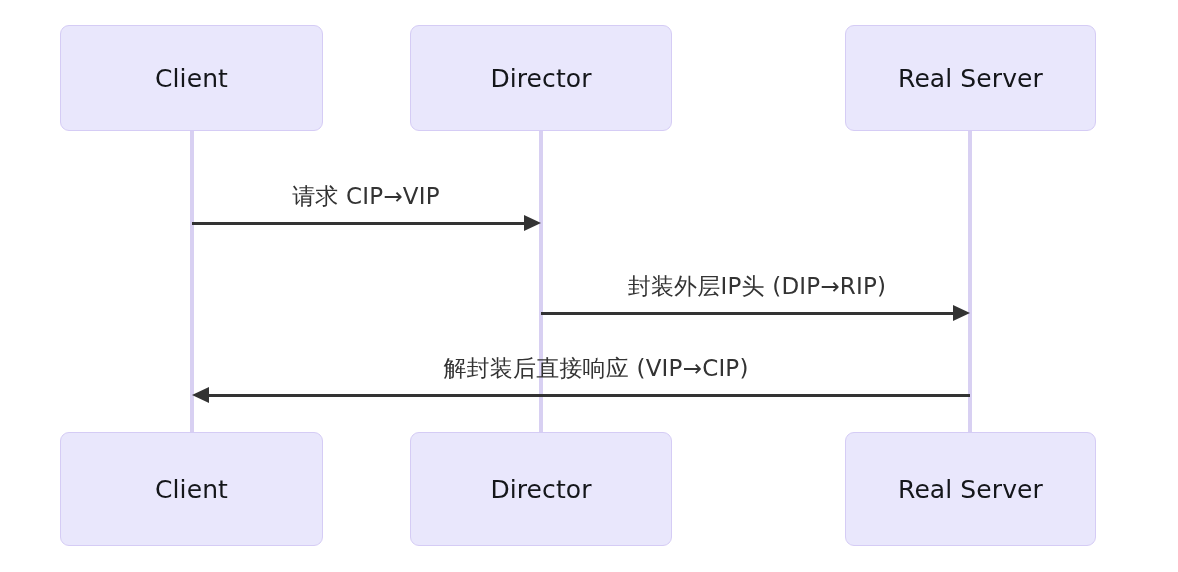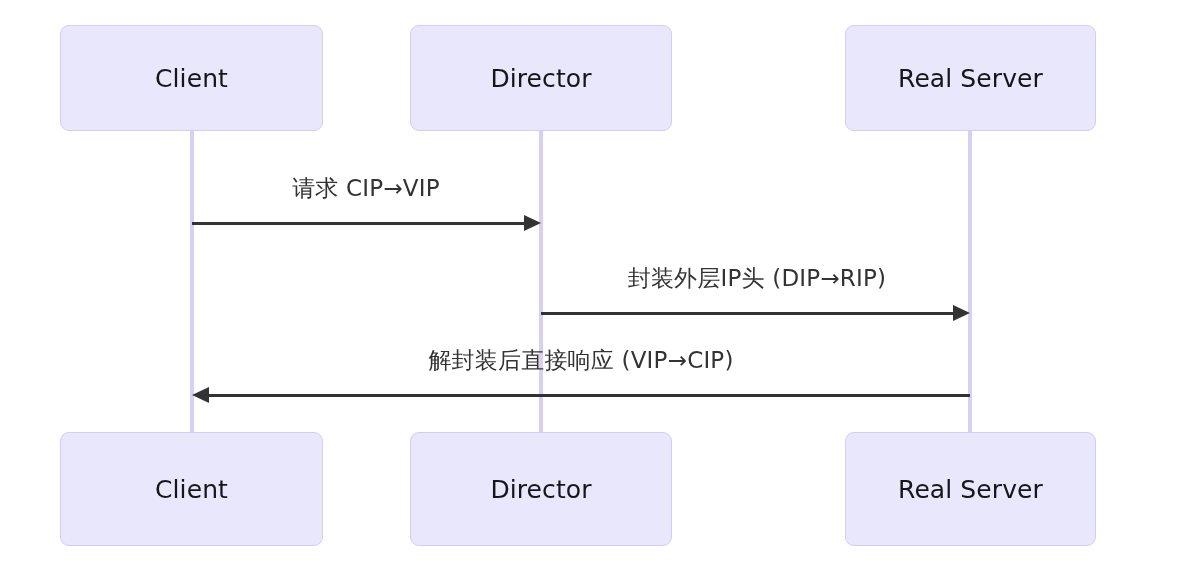--- a/index.html
+++ b/index.html
@@ -66,20 +66,21 @@
   .arrowhead.left {
     border-right: 17px solid #333333;
   }
   .msg-label {
     position: absolute;
     font-size: 23px;
     color: #333333;
     white-space: nowrap;
     transform: translateX(-50%);
     letter-spacing: 0.2px;
+    margin-top: 8px;
   }
 </style>
 </head>
 <body>
 
 <div id="canvas">
 
   <div class="lifeline" style="left:190px; top:131px; height:301px;"></div>
   <div class="lifeline" style="left:539px; top:131px; height:301px;"></div>
   <div class="lifeline" style="left:968px; top:131px; height:301px;"></div>
@@ -112,16 +113,16 @@
 
   <div class="msg" style="left:541px; top:312px; width:429px;">
     <div class="msg-line" style="width:412px;"></div>
     <div class="arrowhead right" style="left:412px;"></div>
     <div class="msg-label" style="left:216px; top:-49px;">封装外层IP头 (DIP→RIP)</div>
   </div>
 
   <div class="msg" style="left:192px; top:394px; width:778px;">
     <div class="msg-line" style="left:17px; width:761px;"></div>
     <div class="arrowhead left" style="left:0px;"></div>
-    <div class="msg-label" style="left:389px; top:-49px;">解封装后直接响应 (VIP→CIP)</div>
+    <div class="msg-label" style="left:404px; top:-49px;">解封装后直接响应 (VIP→CIP)</div>
   </div>
 
 </div>
 
 </body></html>

